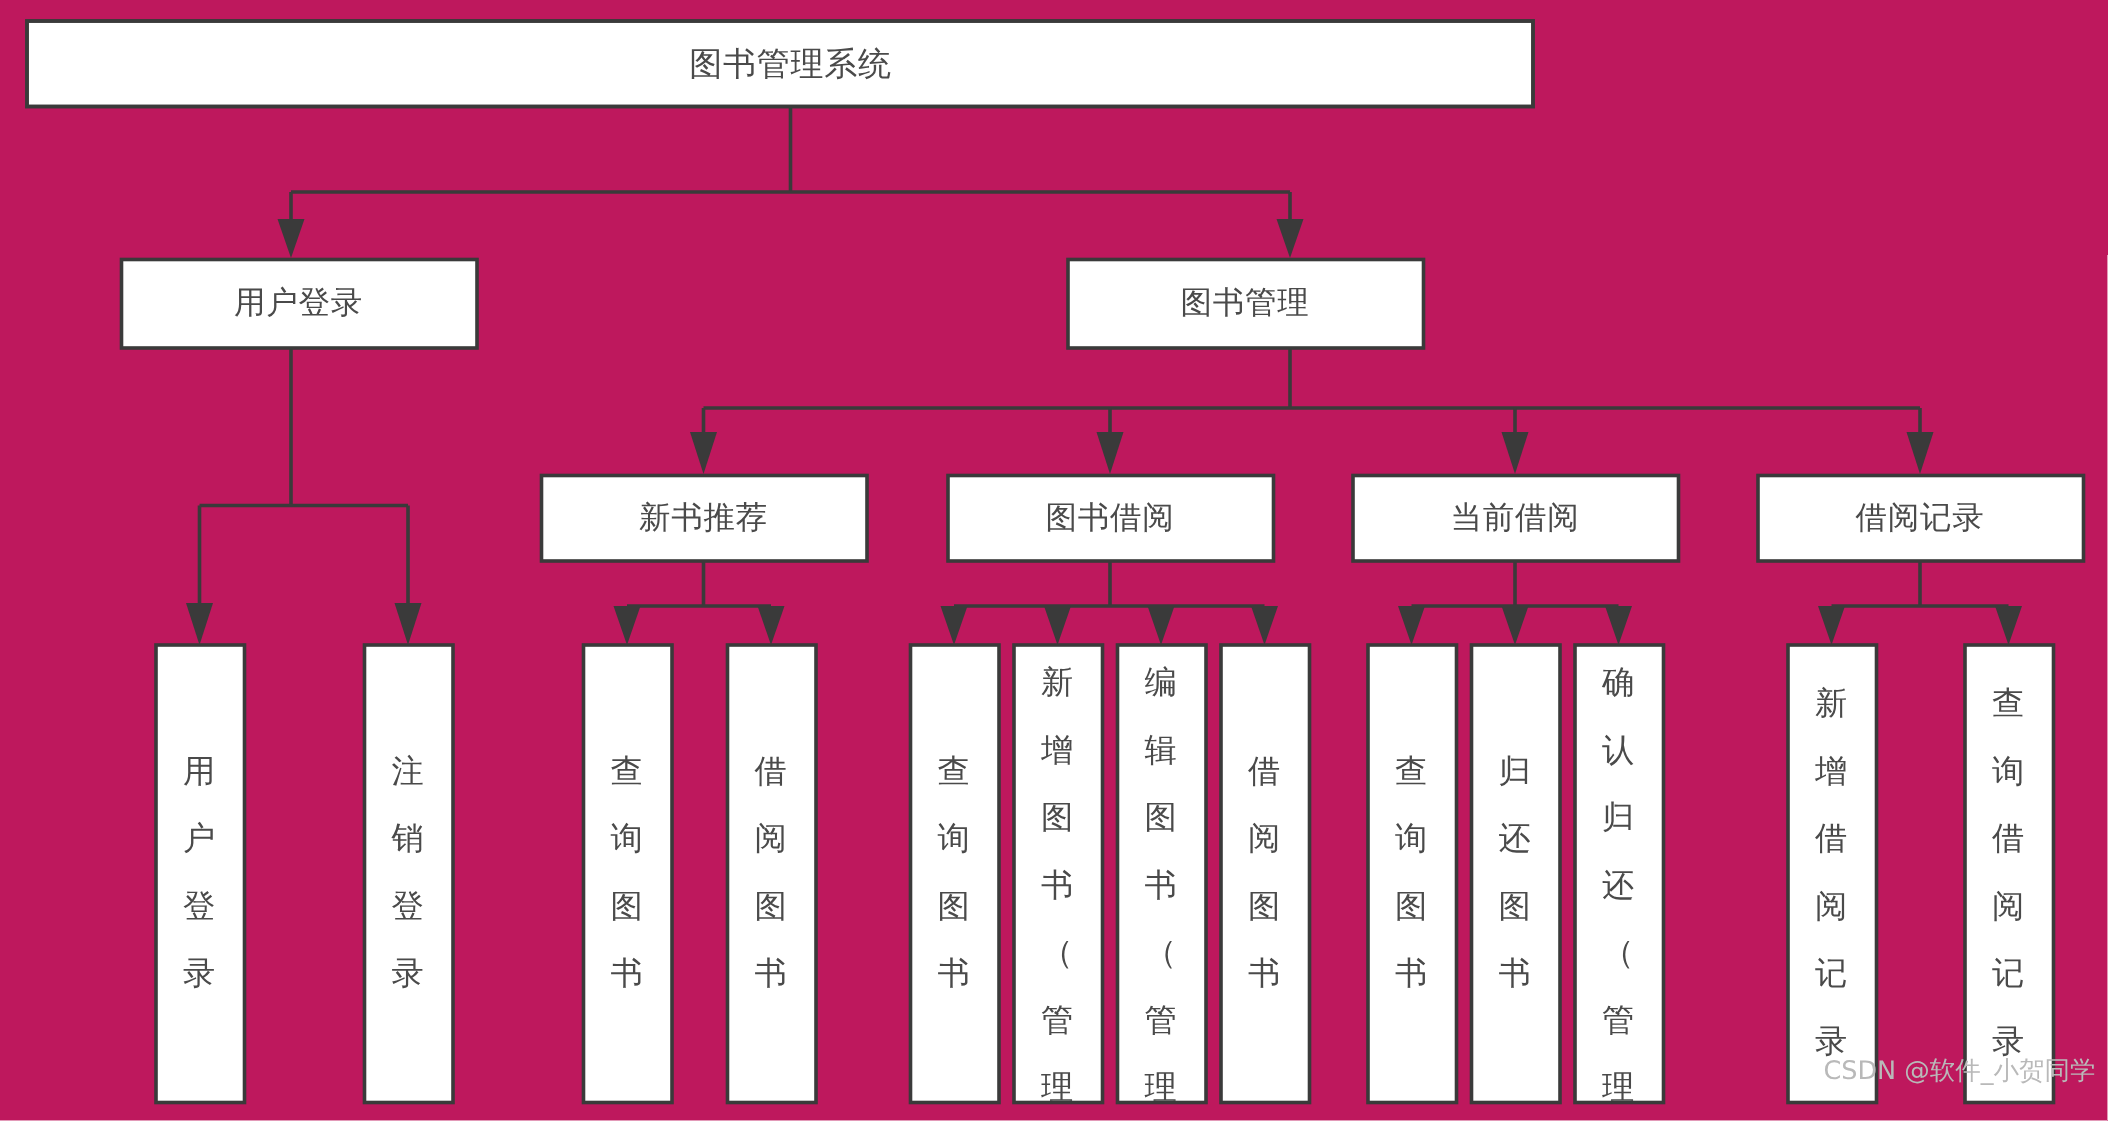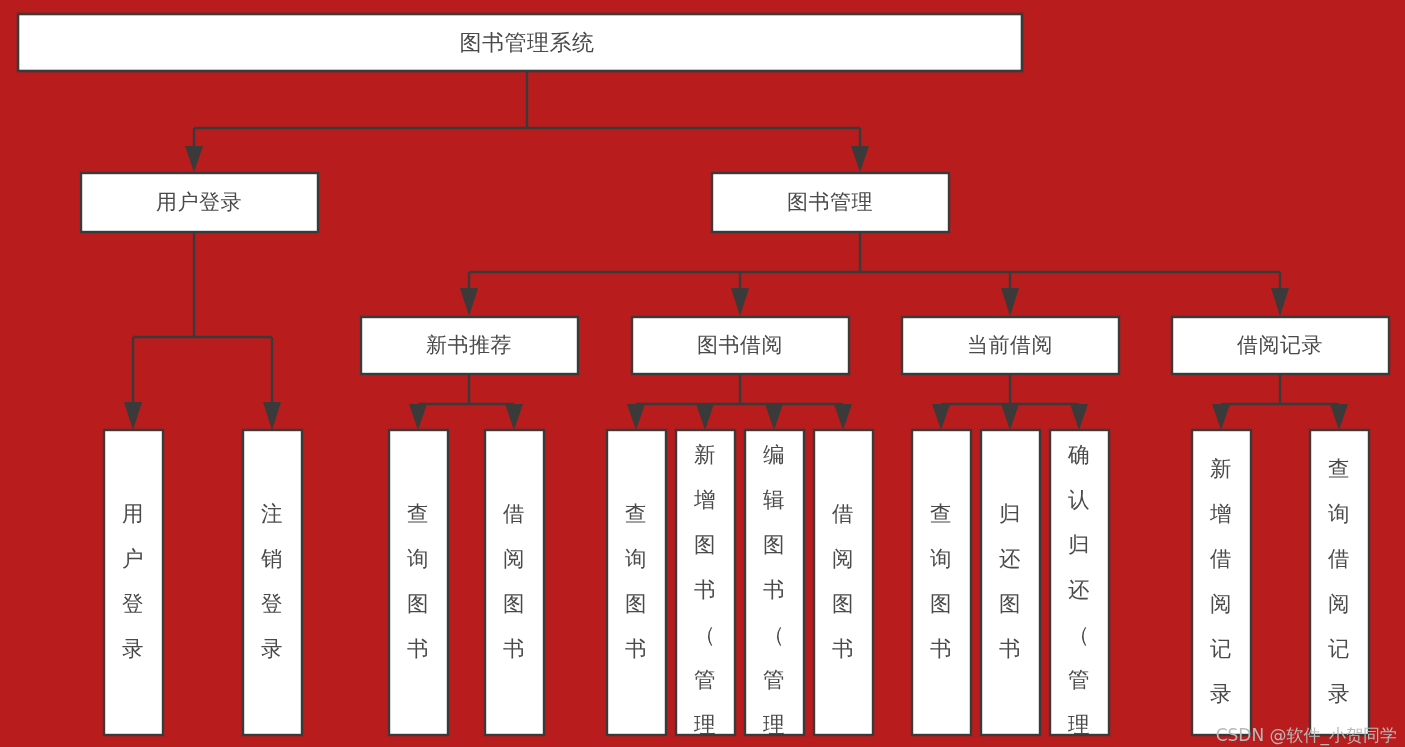--- a/index.html
+++ b/index.html
@@ -8,21 +8,21 @@
     padding: 0;
     background: #ffffff;
   }
   body {
     font-family: "DejaVu Sans", "Liberation Sans", sans-serif;
   }
   #diagram-root {
     position: relative;
     width: 1405px;
     height: 747px;
-    background: #b91c1c;
+    background: #be185d;
     overflow: hidden;
   }
   svg.diagram-canvas {
     position: absolute;
     left: 0;
     top: 0;
     width: 1405px;
     height: 747px;
     display: block;
   }
@@ -59,21 +59,21 @@
     fill: #4a4a4a;
     font-family: "DejaVu Sans", "Liberation Sans", sans-serif;
     font-size: 21.5px;
     text-anchor: middle;
     dominant-baseline: middle;
     letter-spacing: 0.5px;
   }
   .watermark-text {
     position: absolute;
     right: 8px;
-    bottom: 0;
+    bottom: 22px;
     font-family: "DejaVu Sans", "Liberation Sans", sans-serif;
     font-size: 17px;
     color: #b9b9b9;
     white-space: nowrap;
     user-select: none;
   }
 </style>
 </head>
 <body>
 

